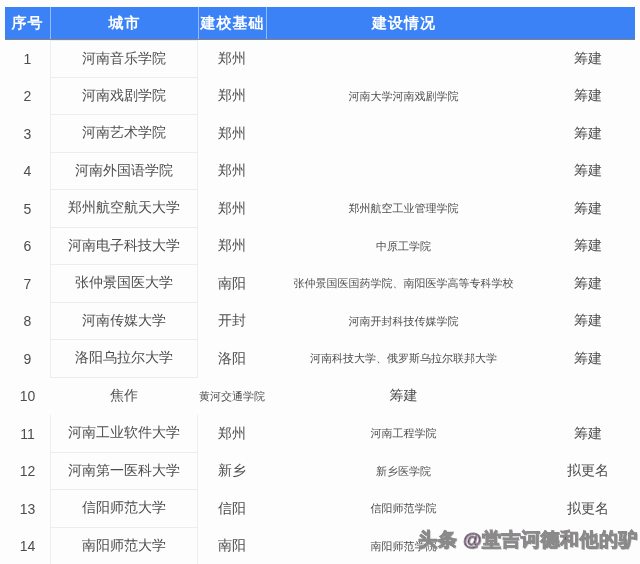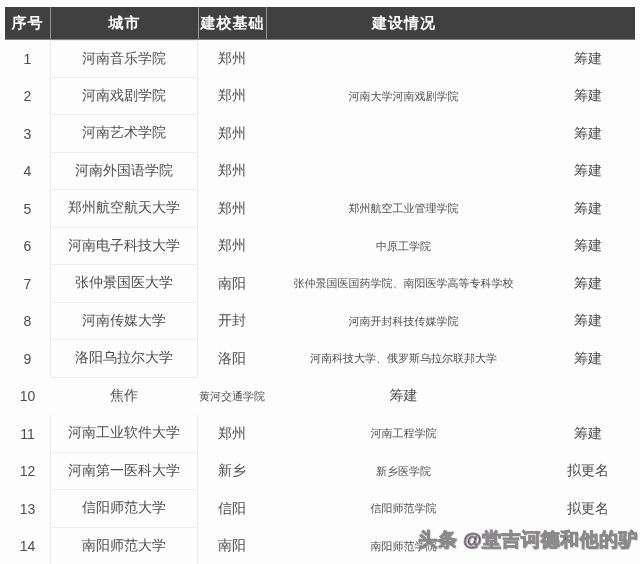--- a/index.html
+++ b/index.html
@@ -17,21 +17,21 @@
   .table {
     position: absolute;
     left: 5px;
     top: 7px;
     width: 630px;
   }
   .thead {
     display: grid;
     grid-template-columns: 45px 148px 68px 275px 94px;
     height: 32px;
-    background: #404040;
+    background: #3b82f6;
     border-bottom: 1px solid #838383;
   }
   .th {
     display: flex;
     align-items: center;
     justify-content: center;
     color: #ffffff;
     font-size: 15px;
     font-weight: bold;
     border-left: 1px solid rgba(255,255,255,0.45);

